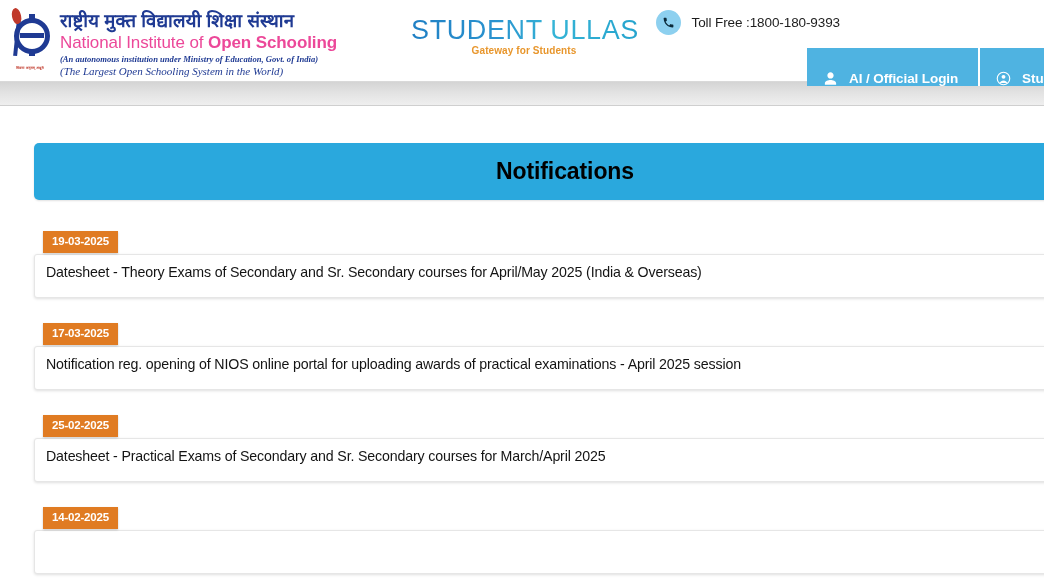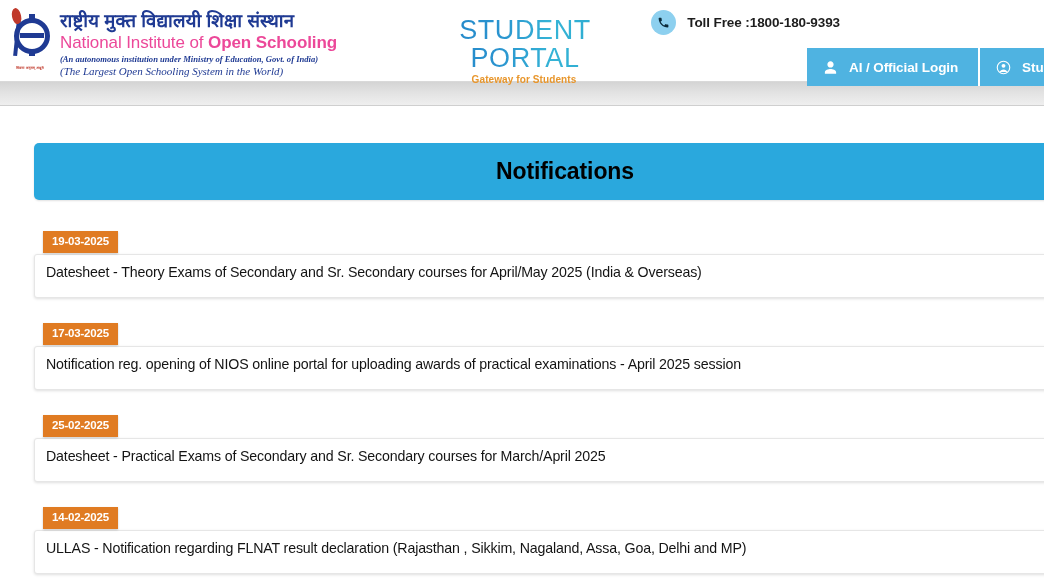--- a/index.html
+++ b/index.html
@@ -160,37 +160,37 @@
     background: #8dd0ef;
     display: flex;
     align-items: center;
     justify-content: center;
     margin-right: 11px;
     flex: none;
   }
   .phone-badge svg { width: 13px; height: 13px; display: block; }
   .tollfree-text {
     font-size: 13.5px;
-    font-weight: bold;
+    font-weight: normal;
     color: #1d1d1d;
     white-space: nowrap;
     letter-spacing: -.1px;
   }
 
   .login-bar {
     position: absolute;
     left: 807px;
     top: 48px;
     display: flex;
     height: 38px;
   }
   .login-btn {
     background: #4fb3e1;
     display: flex;
-    align-items: center;
+    align-items: flex-end;
     padding: 0 20px 0 16px;
     color: #ffffff;
     font-size: 13.5px;
     font-weight: bold;
     white-space: nowrap;
     letter-spacing: -.1px;
     cursor: pointer;
   }
   .login-btn + .login-btn { border-left: 2px solid #ffffff; }
   .login-btn .ic { margin-right: 11px; display: flex; flex: none; }
@@ -296,21 +296,21 @@
     </div>
     <div class="brand-text">
       <div class="brand-hi">राष्ट्रीय मुक्त विद्यालयी शिक्षा संस्थान</div>
       <div class="brand-en"><span>National Institute of </span><b>Open Schooling</b></div>
       <div class="brand-sub1">(An autonomous institution under Ministry of Education, Govt. of India)</div>
       <div class="brand-sub2">(The Largest Open Schooling System in the World)</div>
     </div>
   </div>
 
   <div class="portal-title">
-    <div class="portal-main">STUDENT PORTAL</div>
+    <div class="portal-main">STUDENT ULLAS</div>
     <div class="portal-sub">Gateway for Students</div>
   </div>
 
   <div class="tollfree">
     <div class="phone-badge">
       <svg viewBox="0 0 24 24" fill="#0b2a3a">
           <path d="M6.6 10.8c1.4 2.8 3.8 5.2 6.6 6.6l2.2-2.2c.3-.3.7-.4 1-.2 1.1.4 2.4.6 3.6.6.6 0 1 .4 1 1V20c0 .6-.4 1-1 1C10.6 21 3 13.4 3 4c0-.6.4-1 1-1h3.4c.6 0 1 .4 1 1 0 1.3.2 2.5.6 3.6.1.3 0 .7-.2 1l-2.2 2.2z"></path>
         </svg>
     </div>
     <div class="tollfree-text">Toll Free :1800-180-9393</div>
@@ -365,18 +365,17 @@
     <div class="notif-row">
       <div class="notif-card"></div>
       <div class="notif-date">25-02-2025</div>
       <div class="notif-text">Datesheet - Practical Exams of Secondary and Sr. Secondary courses for March/April 2025</div>
 
     </div>
 
     <div class="notif-row">
       <div class="notif-card"></div>
       <div class="notif-date">14-02-2025</div>
-      <div class="notif-text">ULLAS - Notification regarding FLNAT result declaration (Rajasthan , Sikkim, Nagaland, Assa, Goa, Delhi and MP)</div>
 
     </div>
 
   </div>
 </div>
 
 </body></html>

